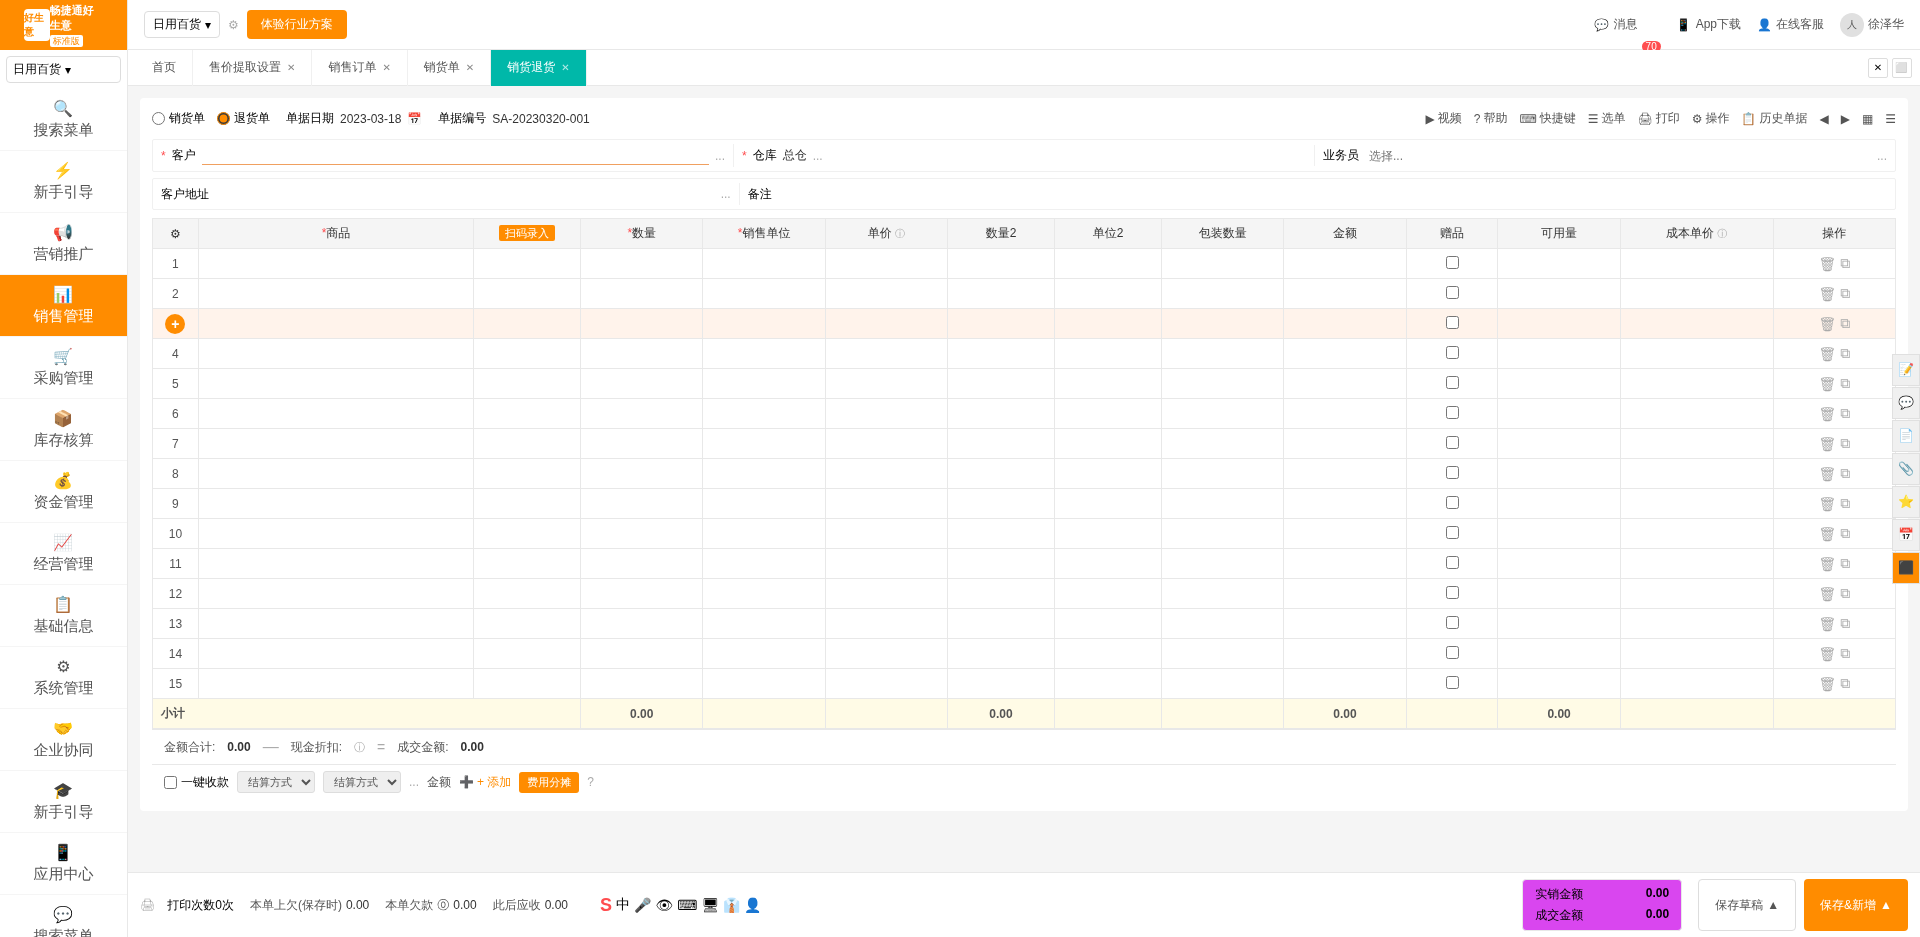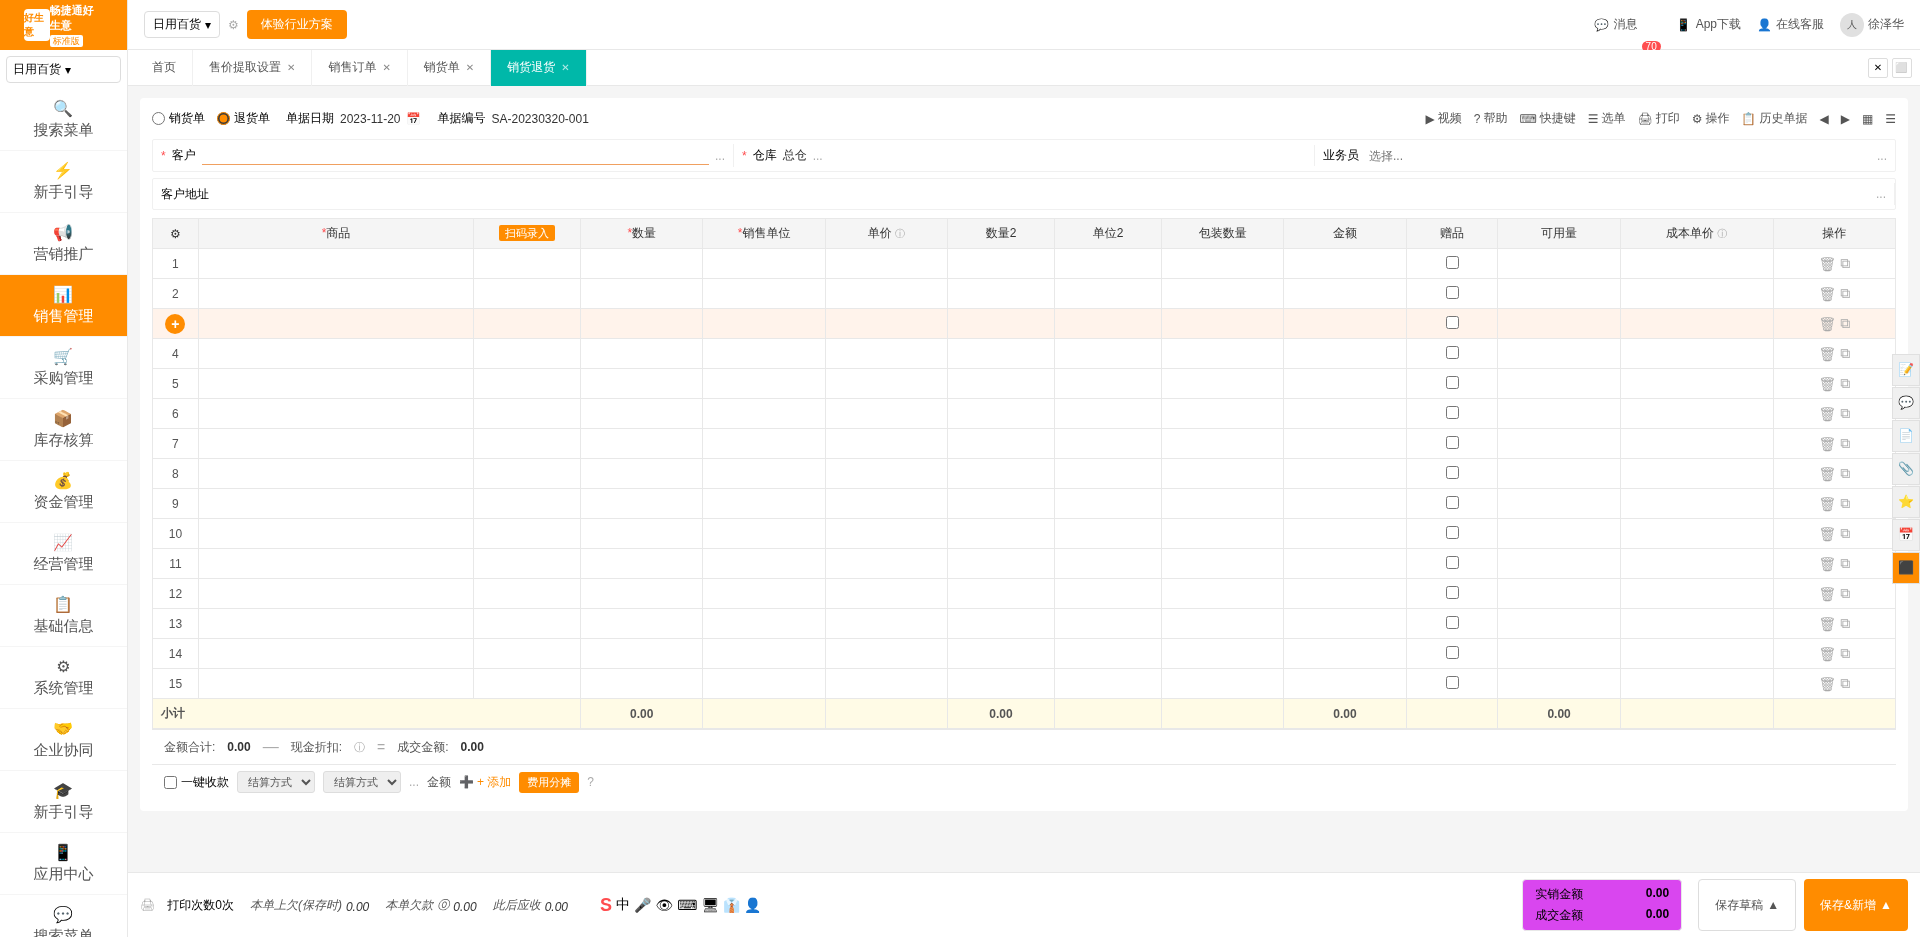--- a/index.html
+++ b/index.html
@@ -75,21 +75,21 @@
 
     .footer-payment { background: #fff; border-top: 1px solid #e8e8e8; padding: 6px 12px; display: flex; align-items: center; gap: 8px; }
     .footer-checkbox { display: flex; align-items: center; gap: 4px; }
     .payment-select { border: 1px solid #ddd; border-radius: 3px; padding: 3px 6px; font-size: 11px; color: #555; cursor: pointer; }
     .payment-add-btn { display: flex; align-items: center; gap: 3px; color: #ff8c00; cursor: pointer; font-size: 11px; }
     .fee-split-btn { background: #ff8c00; color: #fff; border: none; border-radius: 3px; padding: 3px 8px; cursor: pointer; font-size: 11px; }
     .help-icon { color: #aaa; cursor: pointer; }
 
     .footer-summary { background: #fff; border-top: 1px solid #e8e8e8; padding: 6px 12px; display: flex; align-items: center; justify-content: space-between; }
     .footer-summary-left { display: flex; align-items: center; gap: 16px; }
-    .footer-summary-item { display: flex; align-items: flex-end; gap: 4px; font-size: 11px; color: #555; font-style: italic; }
+    .footer-summary-item { display: flex; align-items: center; gap: 4px; font-size: 11px; color: #555; }
     .footer-summary-value { color: #333; }
     .footer-summary-right { display: flex; gap: 8px; }
 
     .save-draft-btn { background: #fff; border: 1px solid #ddd; border-radius: 4px; padding: 8px 16px; cursor: pointer; font-size: 12px; display: flex; align-items: center; gap: 4px; color: #555; }
     .save-new-btn { background: #ff8c00; color: #fff; border: none; border-radius: 4px; padding: 8px 16px; cursor: pointer; font-size: 12px; display: flex; align-items: center; gap: 4px; }
     .right-side-icon { width: 28px; height: 32px; background: #f0f0f0; border: 1px solid #e0e0e0; display: flex; align-items: center; justify-content: center; cursor: pointer; font-size: 13px; color: #777; }
     .right-side-icon.active { background: #ff8c00; color: #fff; }
     .table-container { overflow-x: auto; }
   </style>
 </head>
@@ -243,21 +243,21 @@
             <input type="radio" name="doctype" value="delivery" style="">
             <span>销货单</span>
           </label>
           <label class="radio-item">
             <input type="radio" name="doctype" value="return" checked="" style="">
             <span>退货单</span>
           </label>
         </div>
         <div class="doc-date">
           <span>单据日期</span>
-          <span style="color:#333;">2023-11-20</span>
+          <span style="color:#333;">2023-03-18</span>
           <span style="color:#aaa;cursor:pointer;">📅</span>
         </div>
         <div class="doc-no">
           <span>单据编号</span>
           <span style="color:#333;">SA-20230320-001</span>
         </div>
         <div class="toolbar-icons">
           <div class="toolbar-item">
             <span>▶</span>
             <span>视频</span>
@@ -320,20 +320,24 @@
           <span style="color:#aaa;cursor:pointer;">...</span>
         </div>
 
       </div>
 
       <div style="display:flex; align-items:center; margin-bottom:8px; border:1px solid #f0f0f0; border-radius:2px; padding:4px 0;">
         <div style="flex:1; display:flex; align-items:center; gap:6px; padding:2px 8px; border-right:1px solid #f0f0f0;">
           <span style="white-space:nowrap;">客户地址</span>
           <input type="text" style="flex: 1 1 0%; border: none; outline: none; padding: 2px 4px; font-size: 12px;">
           <span style="color:#aaa;cursor:pointer;">...</span>
+        </div>
+        <div style="flex:2; display:flex; align-items:center; gap:6px; padding:2px 8px;">
+          <span style="white-space:nowrap;">备注</span>
+          <input type="text" style="flex: 1 1 0%; border: none; outline: none; padding: 2px 4px; font-size: 12px;">
         </div>
       </div>
 
       <div class="table-container">
         <table class="data-table">
           <thead>
             <tr>
               <th style="width:30px;">⚙</th>
               <th style="width:180px;"><span style="color:#ff4d4f;">*</span>商品</th>
               <th style="width:70px;"><span class="scan-btn">扫码录入</span></th>

